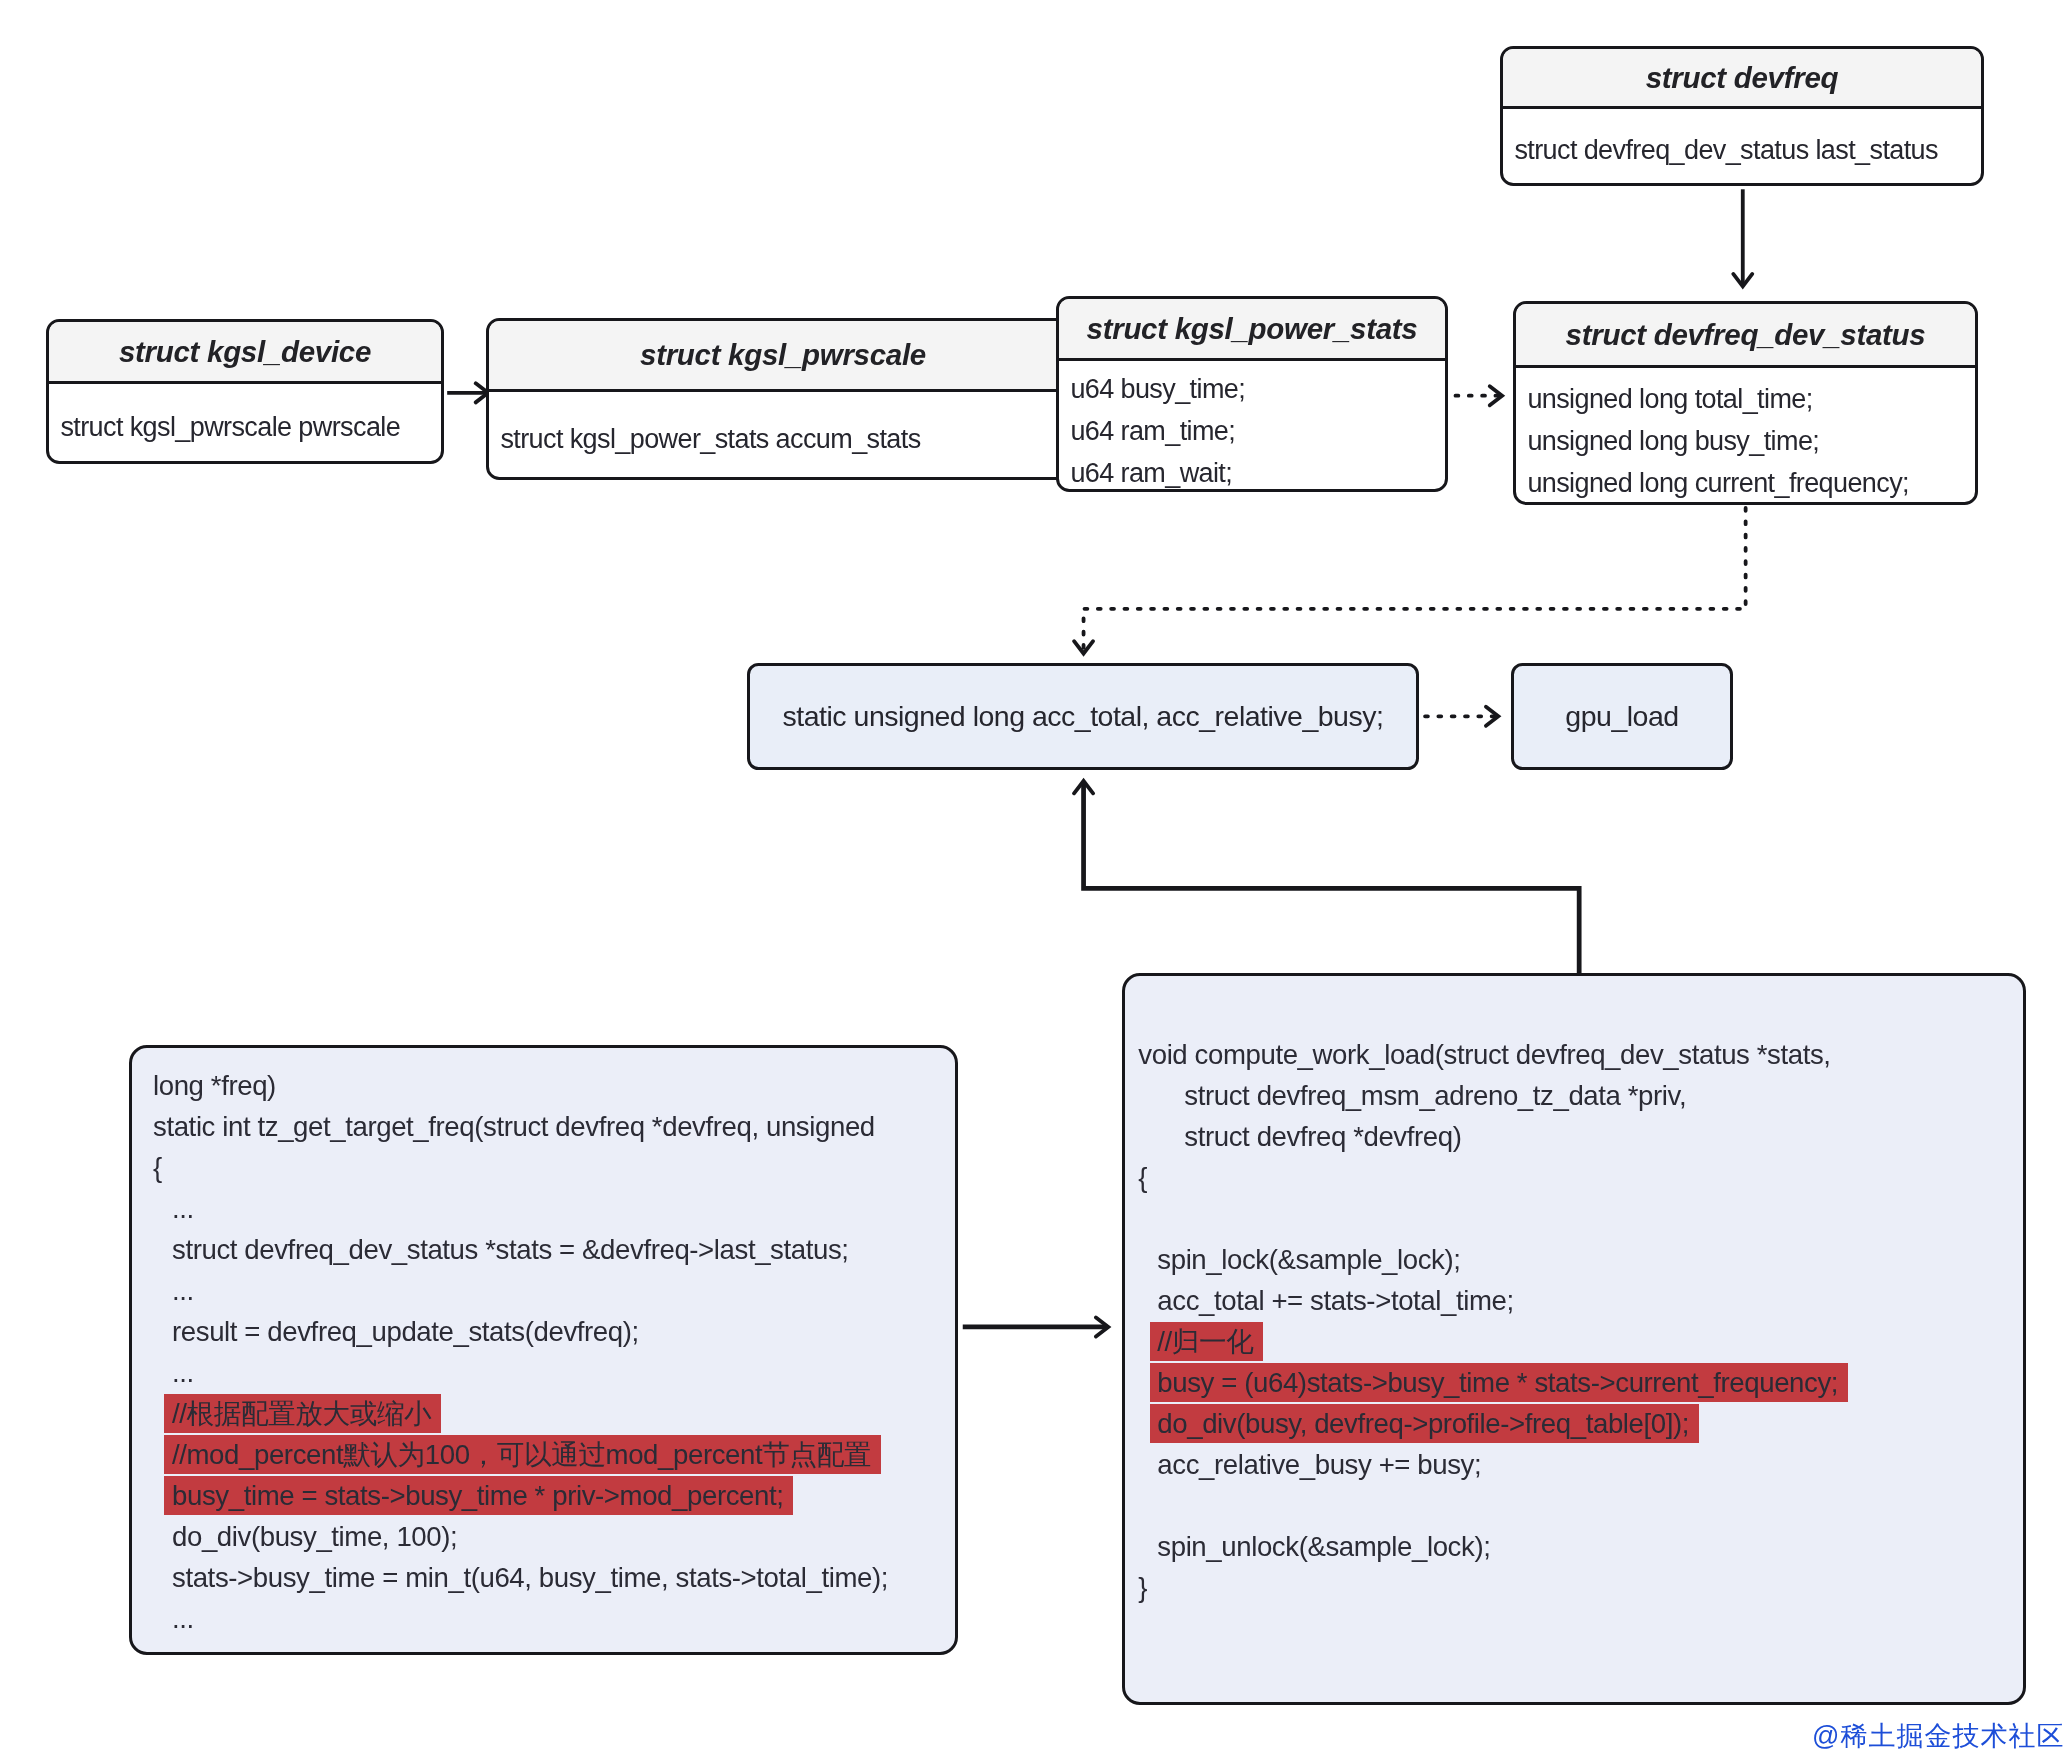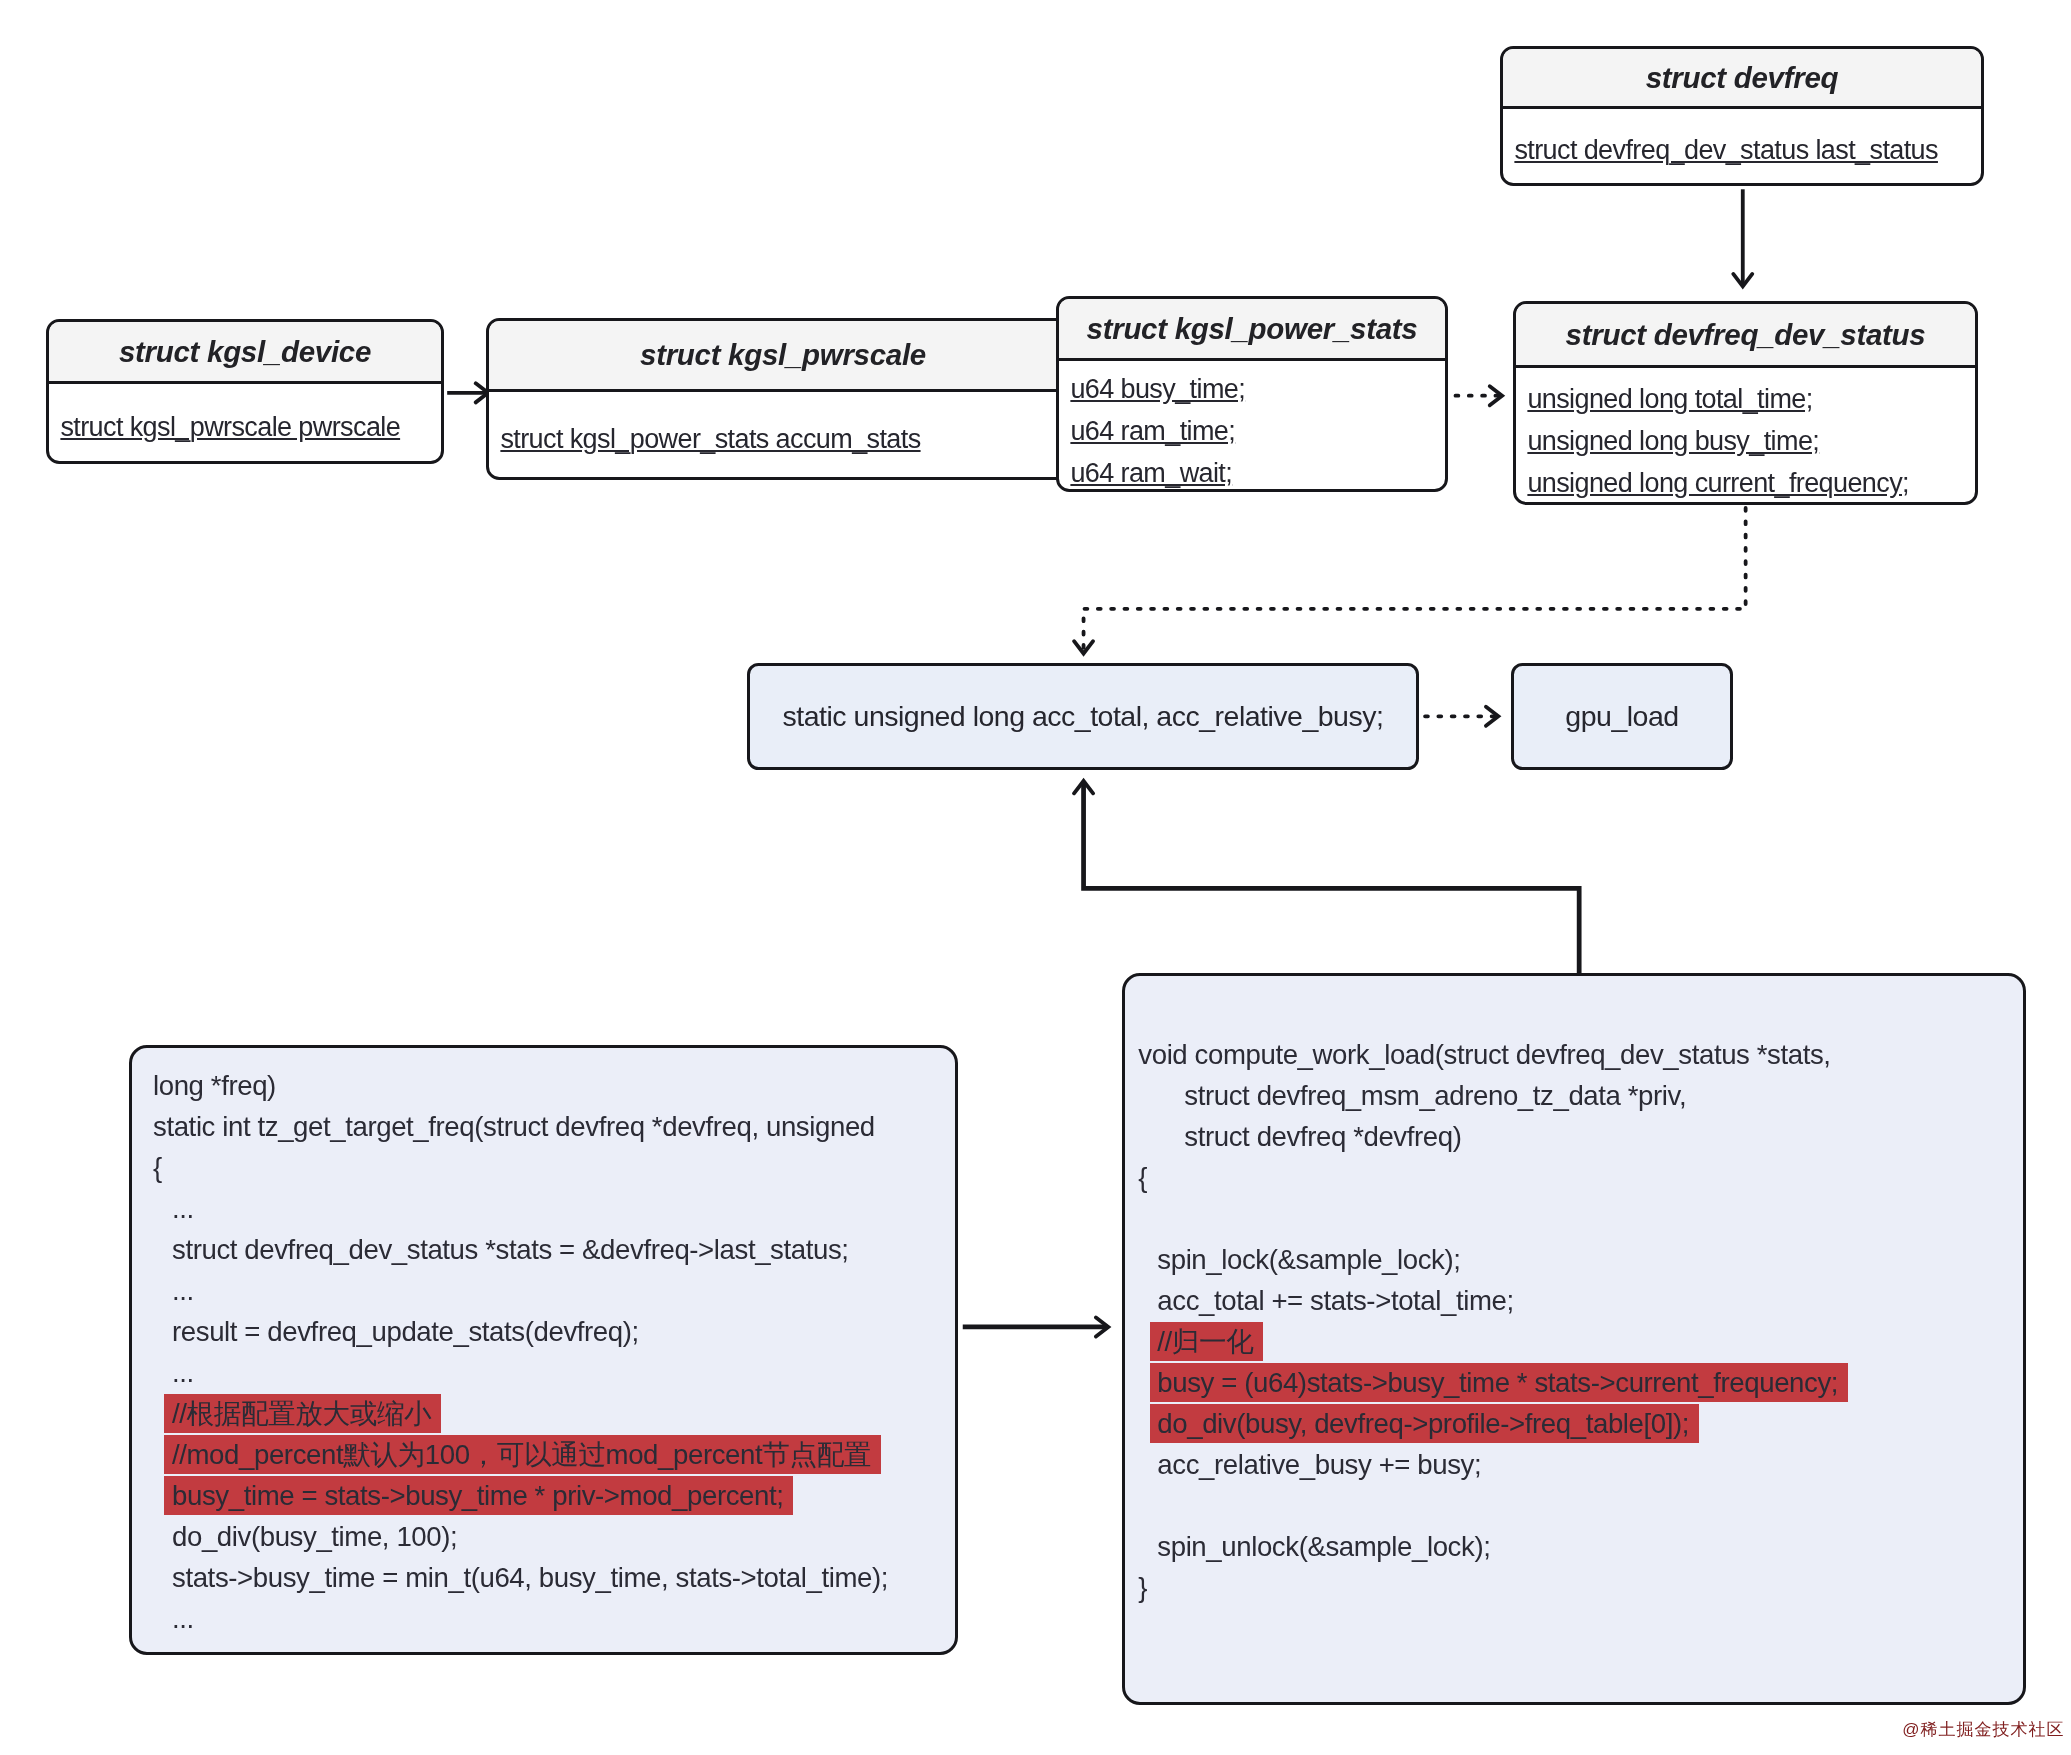--- a/index.html
+++ b/index.html
@@ -12,40 +12,40 @@
     position:absolute;background:#ffffff;border:3.8px solid #17171b;border-radius:13.3px;
     overflow:hidden;box-sizing:border-box;
   }
   .struct-box .hd{
     background:#f4f4f4;border-bottom:3.8px solid #17171b;
     display:flex;align-items:center;justify-content:center;
     font-weight:bold;font-style:italic;font-size:29.5px;color:#222226;letter-spacing:-0.3px;
   }
   .struct-box .bd{
     display:flex;flex-direction:column;justify-content:center;
-    padding:5.7px 11.4px;font-size:27px;letter-spacing:-0.6px;color:#26262e;text-decoration:underline;
+    padding:5.7px 11.4px;font-size:27px;letter-spacing:-0.6px;color:#26262e;
   }
   .struct-box .fld{line-height:42px;white-space:nowrap;}
   .node-box{
     position:absolute;background:#e9eef8;border:3.8px solid #17171b;border-radius:11.4px;
     box-sizing:border-box;display:flex;align-items:center;justify-content:center;
     font-size:28.5px;letter-spacing:-0.5px;color:#26262e;white-space:nowrap;text-align:center;
   }
   .code-block{
     position:absolute;background:#ebeef8;border:3.8px solid #17171b;border-radius:18px;
     box-sizing:border-box;font-size:27.6px;letter-spacing:-0.4px;color:#2b2b35;
   }
   .code-block .ln{line-height:41px;min-height:41px;white-space:nowrap;}
   .i1{padding-left:19px;}
   .i2{padding-left:46px;}
   .hl{background:#c23b40;padding:3.8px 9.5px 3.8px 7.6px;margin-left:-7.6px;}
   #left-code{left:129px;top:1045px;width:829px;height:610px;padding:17px 15px 11.4px 21px;}
   #right-code{left:1122px;top:973px;width:904px;height:732px;padding:58px 13.3px 48px 13.3px;}
   #watermark{
-    position:absolute;right:7.6px;top:1718px;font-size:17px;color:#7f1d1d;letter-spacing:1px;
+    position:absolute;right:7.6px;top:1718px;font-size:27px;color:#1d4ed8;letter-spacing:1px;
   }
 </style>
 </head>
 <body>
 
 <div id="canvas">
 
   <svg id="arrows" viewBox="0 0 2178 1846">
     <defs>
       <marker id="ah" viewBox="0 0 26 26" markerWidth="26" markerHeight="26" refX="15" refY="13" orient="auto" markerUnits="userSpaceOnUse">

